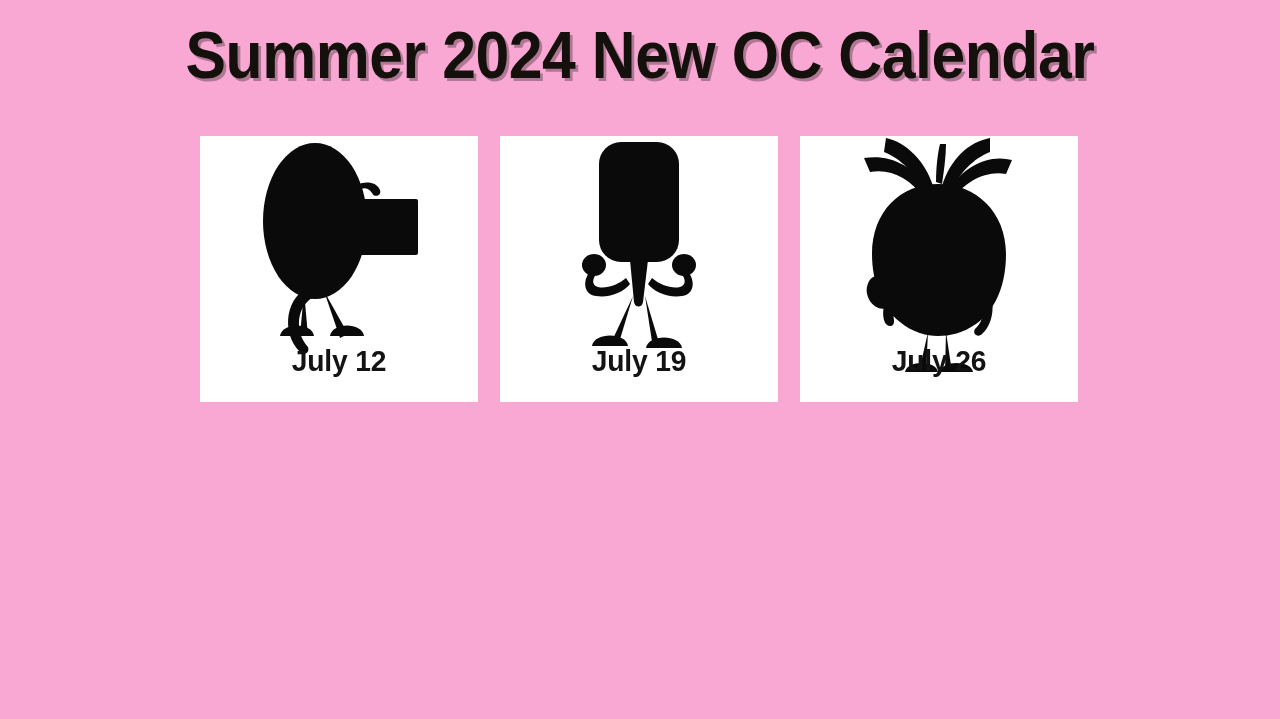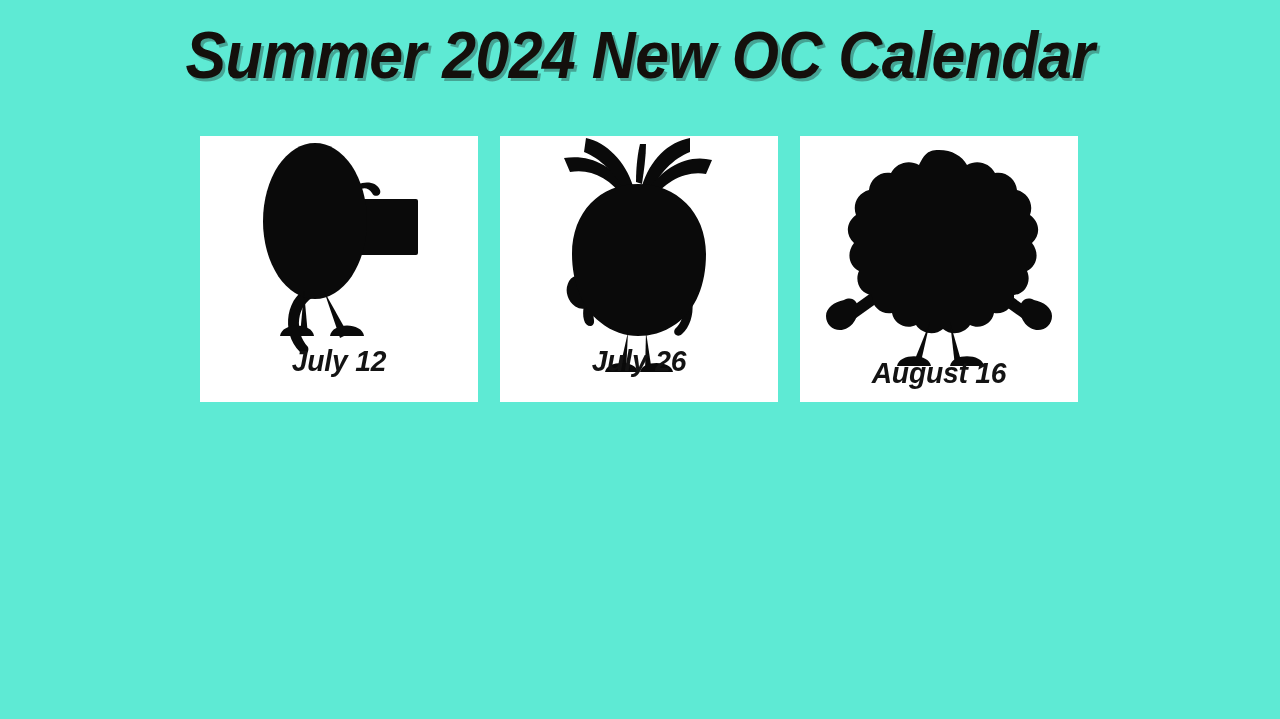--- a/index.html
+++ b/index.html
@@ -13,22 +13,21 @@
 
   body {
     background: #ffe49a;
     font-family: "Liberation Sans", sans-serif;
   }
 
   #page {
     position: relative;
     width: 1280px;
     height: 719px;
-    background: #5eead4;
-    font-style: italic;
+    background: #f9a8d4;
   }
 
   
   #title {
     position: absolute;
     left: 0;
     top: 22px;
     width: 1280px;
     text-align: center;
     font-family: "Liberation Sans Narrow", "Liberation Sans", sans-serif;
@@ -114,20 +113,45 @@
           <path d="M104 155 L 108 200 L 100 200 Z"></path>
           <path d="M124 155 L 148 198 L 140 202 Z"></path>
 
           <path d="M80 200 C 82 186, 112 186, 114 200 Z"></path>
           <path d="M130 200 C 132 186, 162 186, 164 200 Z"></path>
         </g>
       </svg>
       <div class="card-label">July 12</div>
     </div>
 
+    <div class="card row-top">
+      <svg class="art" viewBox="0 0 278 266">
+        <g fill="#0a0a0a">
+
+          <rect x="99" y="6" width="80" height="120" rx="22"></rect>
+
+          <path d="M130 124 L 148 124 L 143 166 C 142 172, 135 172, 134 166 Z"></path>
+
+          <path d="M101 126 C 82 136, 80 158, 96 160 C 110 162, 124 156, 130 148
+                   L 126 142 C 118 149, 106 153, 98 151 C 90 149, 92 138, 105 132 Z"></path>
+          <ellipse cx="94" cy="129" rx="12" ry="11"></ellipse>
+
+          <path d="M177 126 C 196 136, 198 158, 182 160 C 168 162, 154 156, 148 148
+                   L 152 142 C 160 149, 172 153, 180 151 C 188 149, 186 138, 173 132 Z"></path>
+          <ellipse cx="184" cy="129" rx="12" ry="11"></ellipse>
+
+          <path d="M133 160 L 118 210 L 111 207 Z"></path>
+          <path d="M145 160 L 160 210 L 153 212 Z"></path>
+
+          <path d="M92 210 C 94 196, 126 196, 128 210 Z"></path>
+          <path d="M146 212 C 148 198, 180 198, 182 212 Z"></path>
+        </g>
+      </svg>
+      <div class="card-label">July 19</div>
+    </div>
 
     <div class="card row-top">
       <svg class="art" viewBox="0 0 278 266">
         <g fill="#0a0a0a">
 
           <path d="M130 54 C 112 28, 88 18, 64 22 L 70 36 C 90 32, 110 42, 124 62 Z"></path>
           <path d="M133 50 C 126 26, 106 6, 86 2 L 84 16 C 100 22, 116 38, 126 58 Z"></path>
           <path d="M142 50 C 150 24, 168 6, 190 2 L 190 16 C 174 22, 158 38, 150 58 Z"></path>
           <path d="M146 56 C 164 30, 188 18, 212 24 L 206 38 C 186 34, 164 46, 152 64 Z"></path>
           <path d="M136 46 C 136 30, 138 16, 140 8 L 146 8 C 146 20, 144 34, 142 48 Z"></path>
@@ -152,58 +176,15 @@
 
           <path d="M105 236 C 107 224, 136 224, 138 236 Z"></path>
           <path d="M140 236 C 142 224, 171 224, 173 236 Z"></path>
         </g>
       </svg>
       <div class="card-label">July 26</div>
     </div>
 
 
 
-    <div class="card row-bot">
-      <svg class="art" viewBox="0 0 278 266">
-        <g fill="#0a0a0a">
-
-          <path d="M92 142 L 50 172 L 56 182 L 98 152 Z"></path>
-          <path d="M44 164 C 52 160, 58 165, 58 173 C 58 184, 50 194, 40 194
-                   C 32 194, 26 188, 26 180 C 26 172, 34 166, 44 164 Z"></path>
-
-          <path d="M186 142 L 228 172 L 222 182 L 180 152 Z"></path>
-          <path d="M234 164 C 226 160, 220 165, 220 173 C 220 184, 228 194, 238 194
-                   C 246 194, 252 188, 252 180 C 252 172, 244 166, 234 164 Z"></path>
-
-          <path d="M139 14
-                   C 152 14, 162 20, 167 29
-                   C 177 23, 190 27, 195 37
-                   C 206 35, 216 43, 217 54
-                   C 228 57, 234 68, 230 79
-                   C 240 86, 241 99, 232 107
-                   C 240 117, 237 130, 227 135
-                   C 232 146, 225 158, 214 159
-                   C 215 170, 205 179, 194 177
-                   C 192 188, 180 194, 170 189
-                   C 164 198, 151 200, 143 193
-                   C 135 200, 122 198, 116 189
-                   C 106 194, 94 188, 92 177
-                   C 81 179, 71 170, 72 159
-                   C 61 158, 54 146, 59 135
-                   C 49 130, 46 117, 54 107
-                   C 45 99, 46 86, 56 79
-                   C 52 68, 58 57, 69 54
-                   C 70 43, 80 35, 91 37
-                   C 96 27, 109 23, 119 29
-                   C 124 20, 126 14, 139 14 Z"></path>
-
-          <path d="M130 186 L 120 230 L 113 228 Z"></path>
-          <path d="M150 186 L 162 228 L 155 230 Z"></path>
-
-          <path d="M97 230 C 99 217, 129 217, 131 230 Z"></path>
-          <path d="M150 230 C 152 217, 182 217, 184 230 Z"></path>
-        </g>
-      </svg>
-      <div class="card-label">August 16</div>
-    </div>
 
   </div>
 </div>
 
 </body></html>

